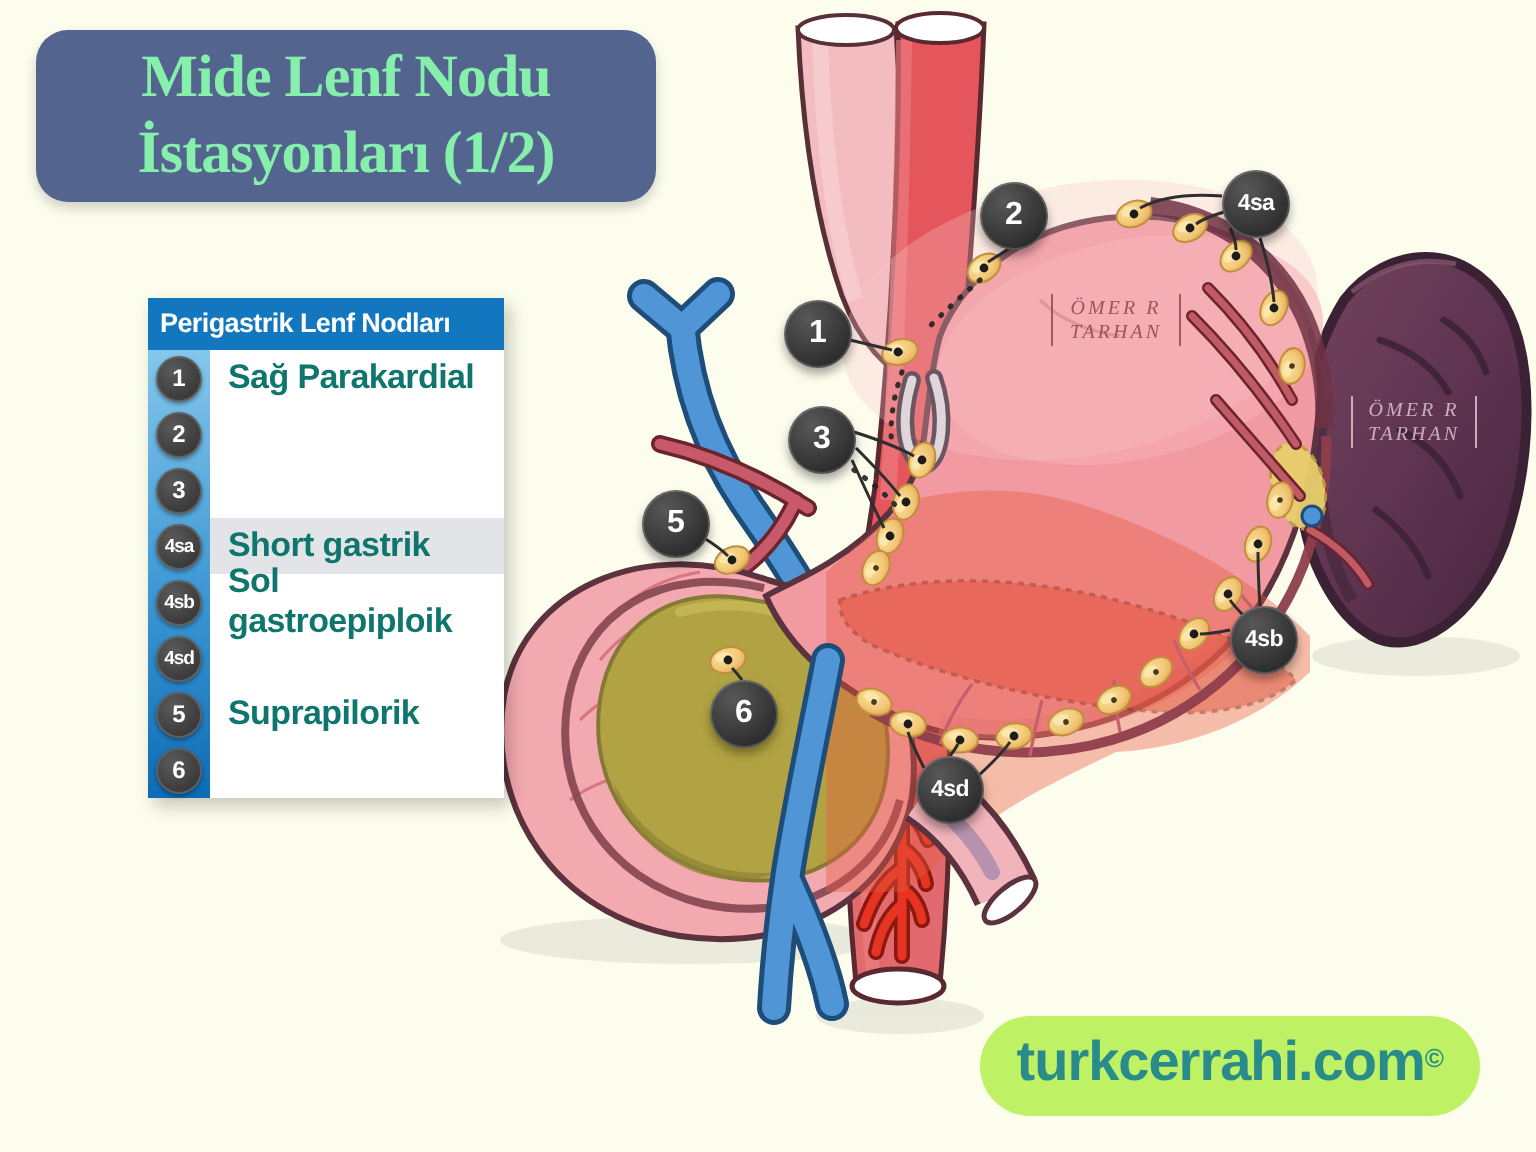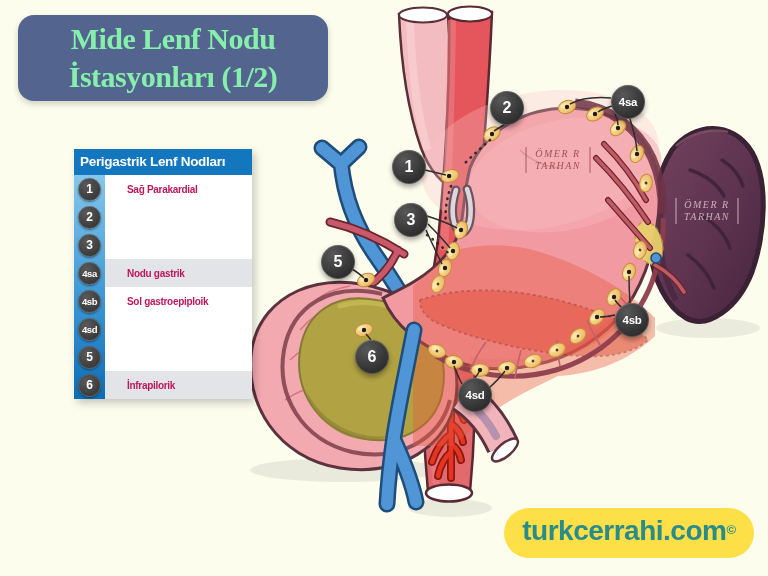--- a/index.html
+++ b/index.html
@@ -22,35 +22,35 @@
   .legend-strip{position:absolute;left:0;top:0;bottom:0;width:31px;
     background:linear-gradient(180deg,#85c7ec 0%,#3d97d4 55%,#0d6cb5 100%);}
   .legend-row{position:relative;display:flex;height:28px;align-items:center;}
   .badge-cell{width:31px;flex:none;display:flex;align-items:center;justify-content:center;position:relative;}
   .badge{width:21px;height:21px;border-radius:50%;
     background:radial-gradient(circle at 35% 30%,#5a5a5a,#2f2f2f);
     border:1px solid #5f5f5f;color:#fff;font-weight:bold;font-size:12px;
     display:flex;align-items:center;justify-content:center;box-shadow:0 1px 2px rgba(0,0,0,.4);}
   .badge.small{font-size:9.5px;letter-spacing:-0.5px;}
   .label-cell{flex:1;height:100%;display:flex;align-items:center;background:#ffffff;
-    font-weight:bold;font-size:10px;color:#be185d;padding-left:22px;letter-spacing:-0.3px;}
+    font-weight:bold;font-size:17px;color:#0f766e;padding-left:9px;letter-spacing:-0.3px;}
   .legend-row.alt .label-cell{background:#e3e4e8;}
 
   
   .marker-layer{position:absolute;left:0;top:0;width:768px;height:576px;pointer-events:none;}
   .marker{position:absolute;width:34px;height:34px;border-radius:50%;
     transform:translate(-50%,-50%);
     background:radial-gradient(circle at 35% 28%,#585858,#2c2c2c 75%);
     color:#fff;font-weight:bold;font-size:16px;
     display:flex;align-items:center;justify-content:center;
     box-shadow:0 3px 5px rgba(0,0,0,.35), inset 0 0 0 1px rgba(255,255,255,.18);}
   .marker.small{font-size:11.5px;letter-spacing:-0.3px;}
 
   
-  .footer-pill{position:absolute;right:14px;bottom:18px;background:#fde047;
+  .footer-pill{position:absolute;right:28px;bottom:18px;background:#bef264;
     border-radius:26px;padding:7px 18px 11px 18px;margin-top:20px;}
   .footer-pill .site{color:#2a8b8b;font-weight:bold;font-size:28px;letter-spacing:-0.5px;}
   .footer-pill sup{color:#2a8b8b;font-weight:bold;font-size:13px;}
 </style>
 </head>
 <body>
 
 <div class="stage">
 
   <svg width="768" height="576" viewBox="0 0 768 576">
@@ -298,43 +298,43 @@
         </div>
         <div class="legend-row">
           <div class="badge-cell">
             <div class="badge">3</div>
           </div>
         </div>
         <div class="legend-row alt">
           <div class="badge-cell">
             <div class="badge small">4sa</div>
           </div>
-          <div class="label-cell">Nodu gastrik</div>
+          <div class="label-cell">Short gastrik</div>
         </div>
         <div class="legend-row">
           <div class="badge-cell">
             <div class="badge small">4sb</div>
           </div>
           <div class="label-cell">Sol gastroepiploik</div>
         </div>
         <div class="legend-row alt">
           <div class="badge-cell">
             <div class="badge small">4sd</div>
           </div>
         </div>
         <div class="legend-row">
           <div class="badge-cell">
             <div class="badge">5</div>
           </div>
+          <div class="label-cell">Suprapilorik</div>
         </div>
         <div class="legend-row alt">
           <div class="badge-cell">
             <div class="badge">6</div>
           </div>
-          <div class="label-cell">İnfrapilorik</div>
         </div>
       </div>
   </div>
 
   <div class="footer-pill">
     <span class="site">turkcerrahi.com</span><sup>©</sup>
   </div>
 
 </div>
 

